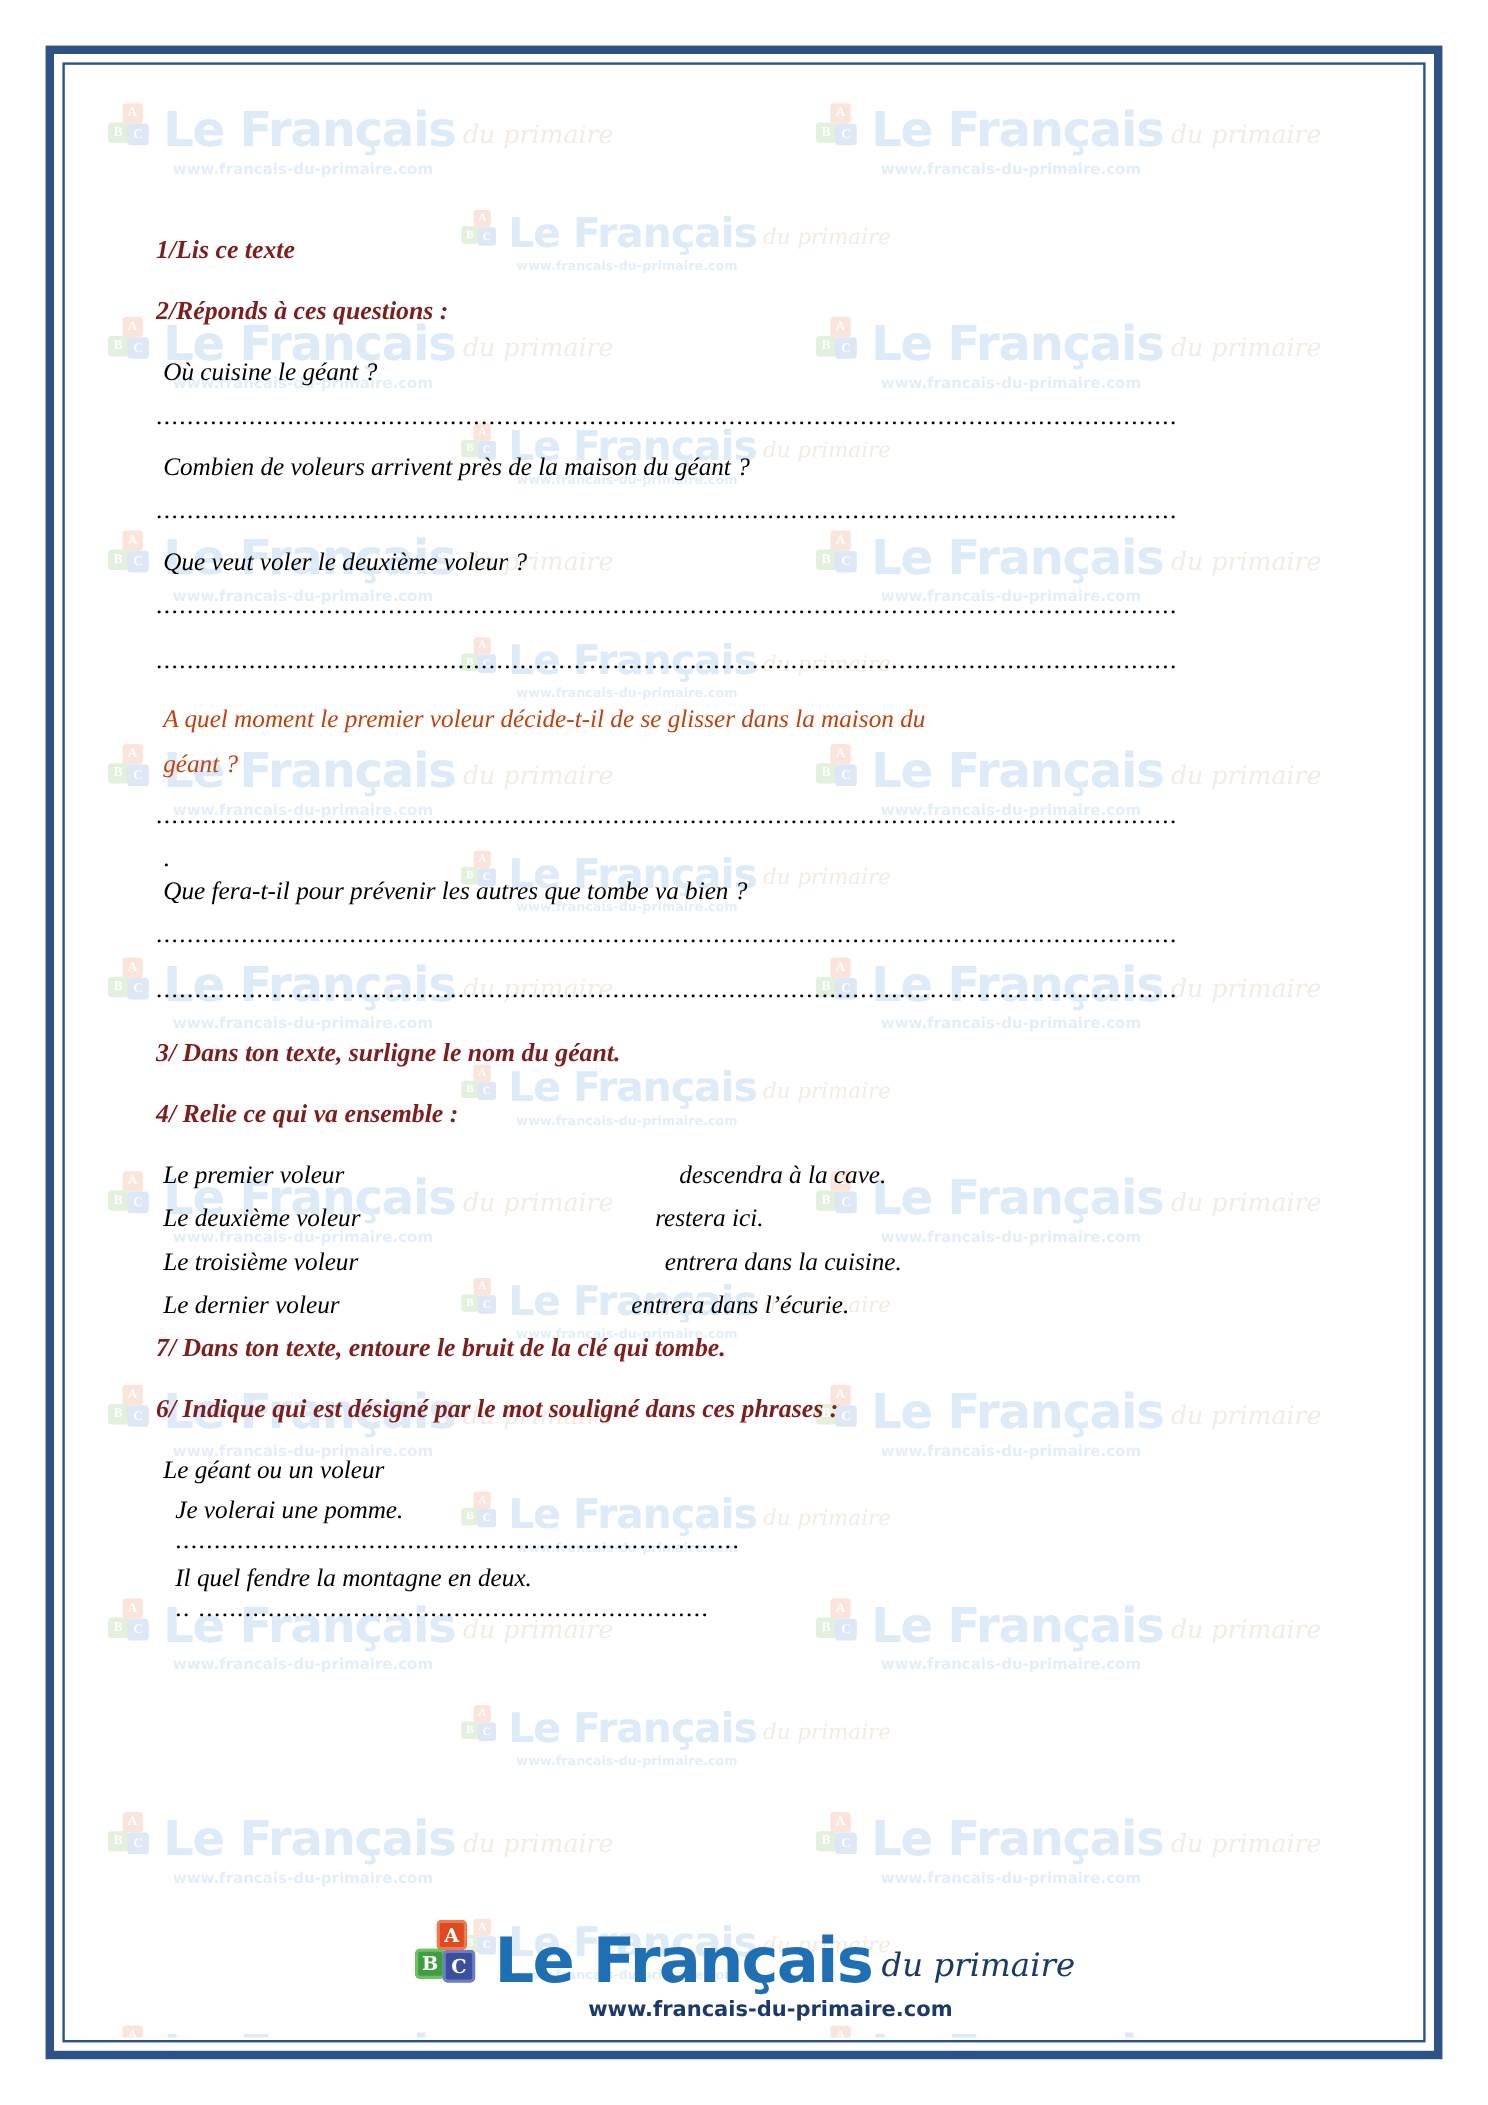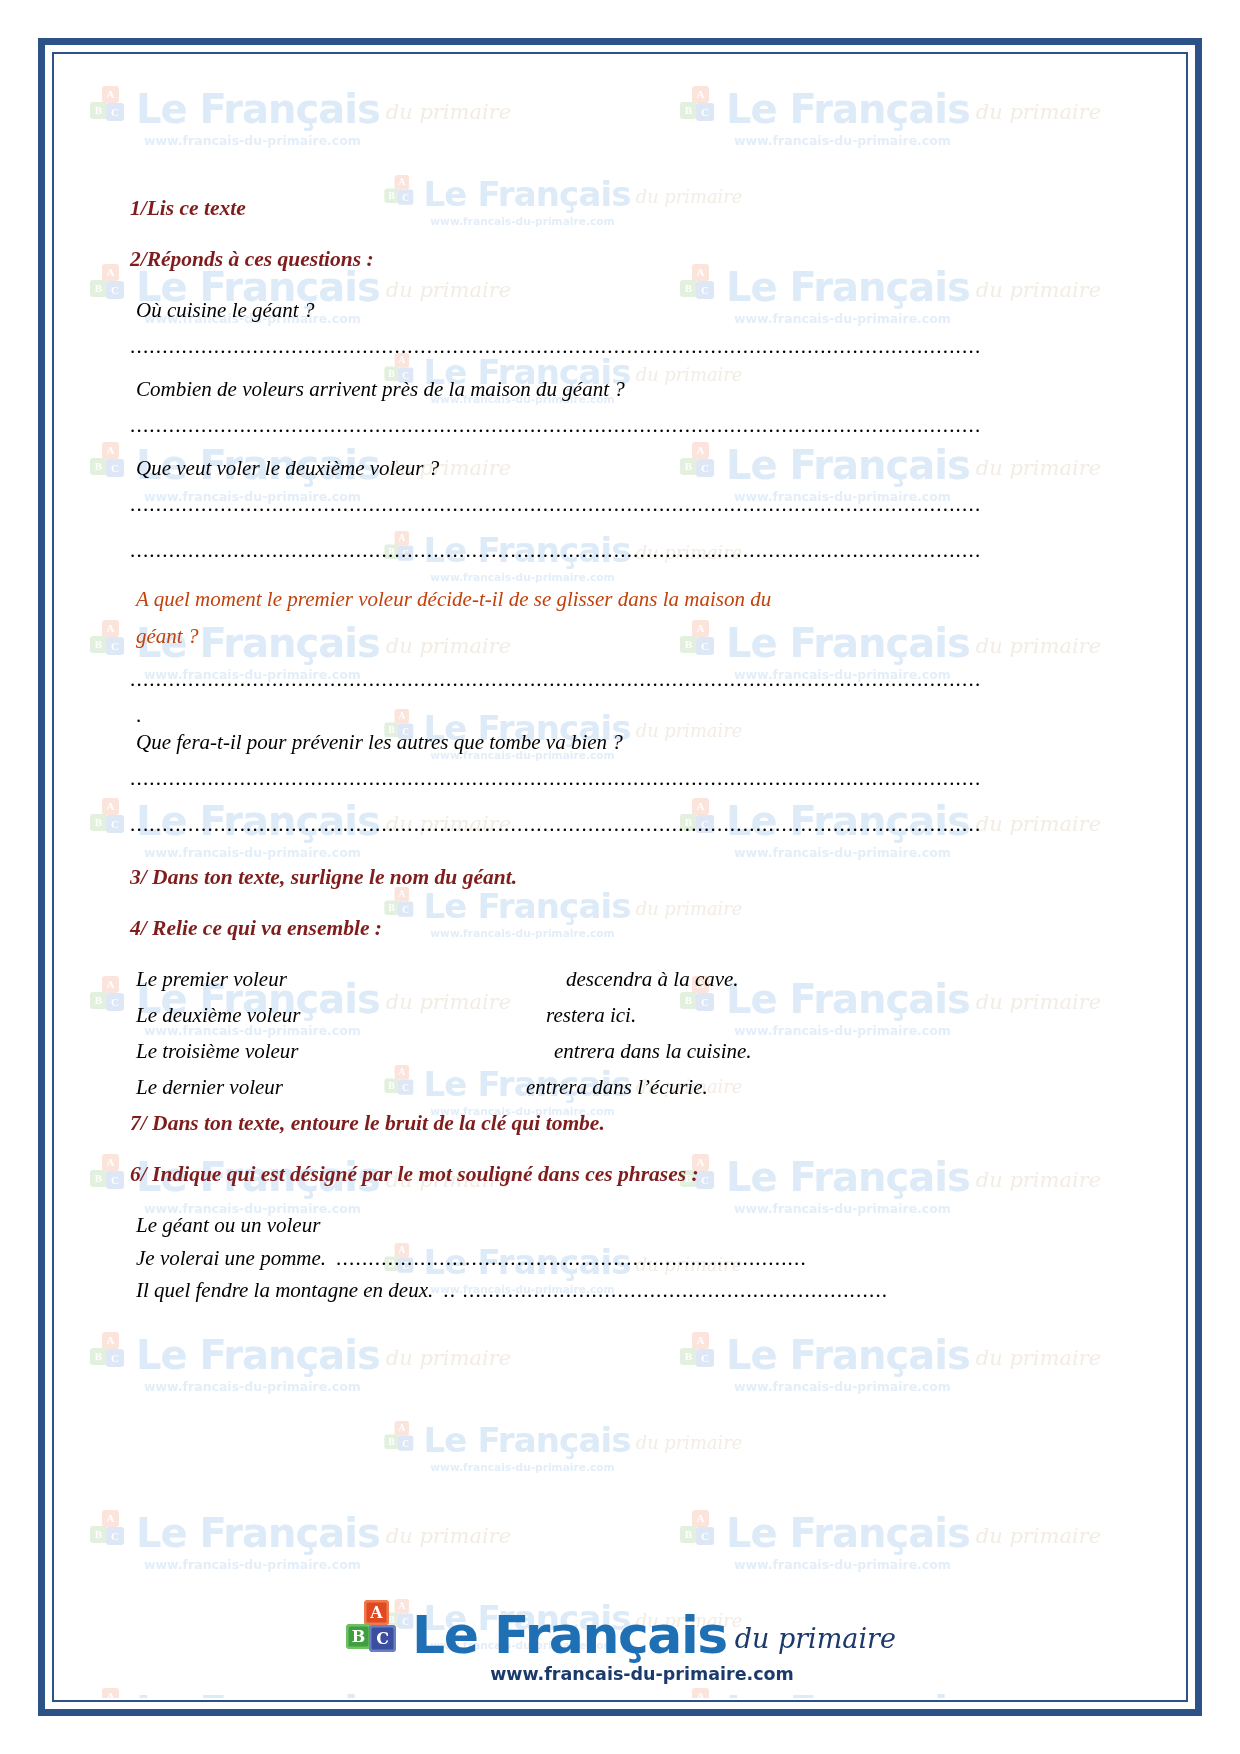--- a/index.html
+++ b/index.html
@@ -170,20 +170,21 @@
   .inline-row {
     display: flex;
     align-items: baseline;
     margin-left: 6px;
     margin-bottom: 7px;
     font-family: "Liberation Serif", serif;
     font-style: italic;
     font-size: 21px;
     color: #000000;
     white-space: nowrap;
+    flex-direction: column;
   }
   .inline-row .lead {
     font-style: normal;
     letter-spacing: 1.2px;
     overflow: hidden;
     white-space: nowrap;
     display: inline-block;
     margin-left: 10px;
   }
   .lead-a { width: 470px; }

